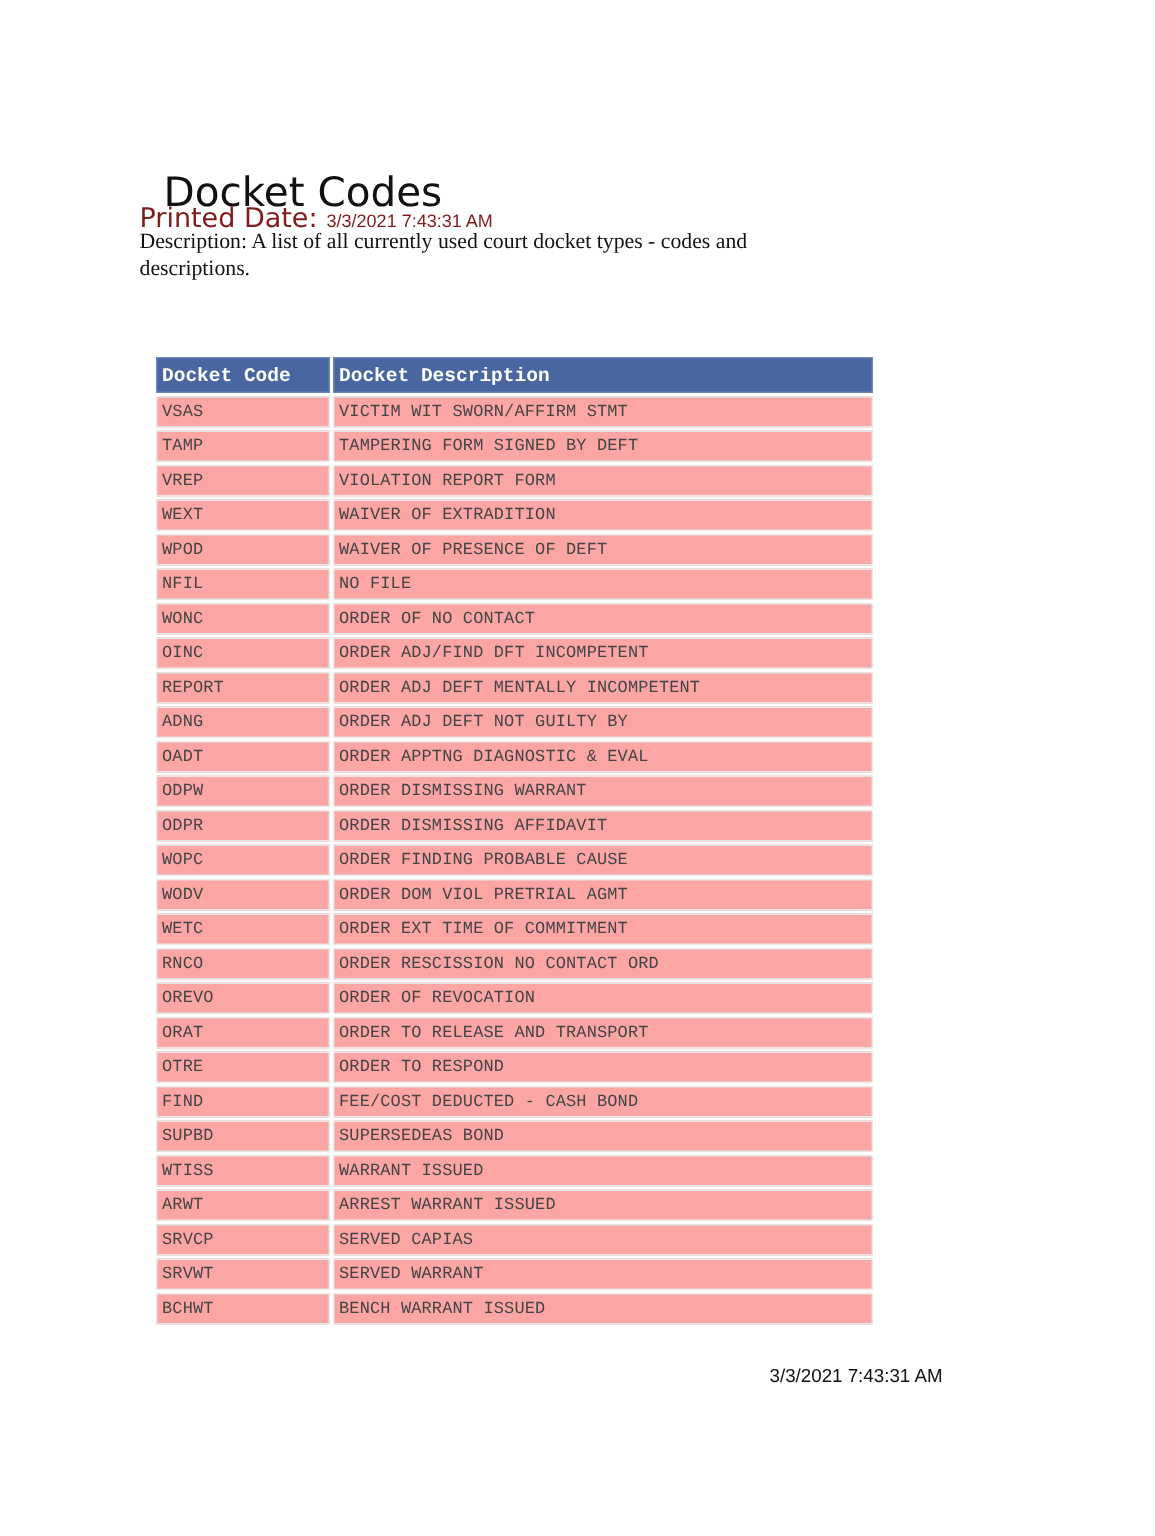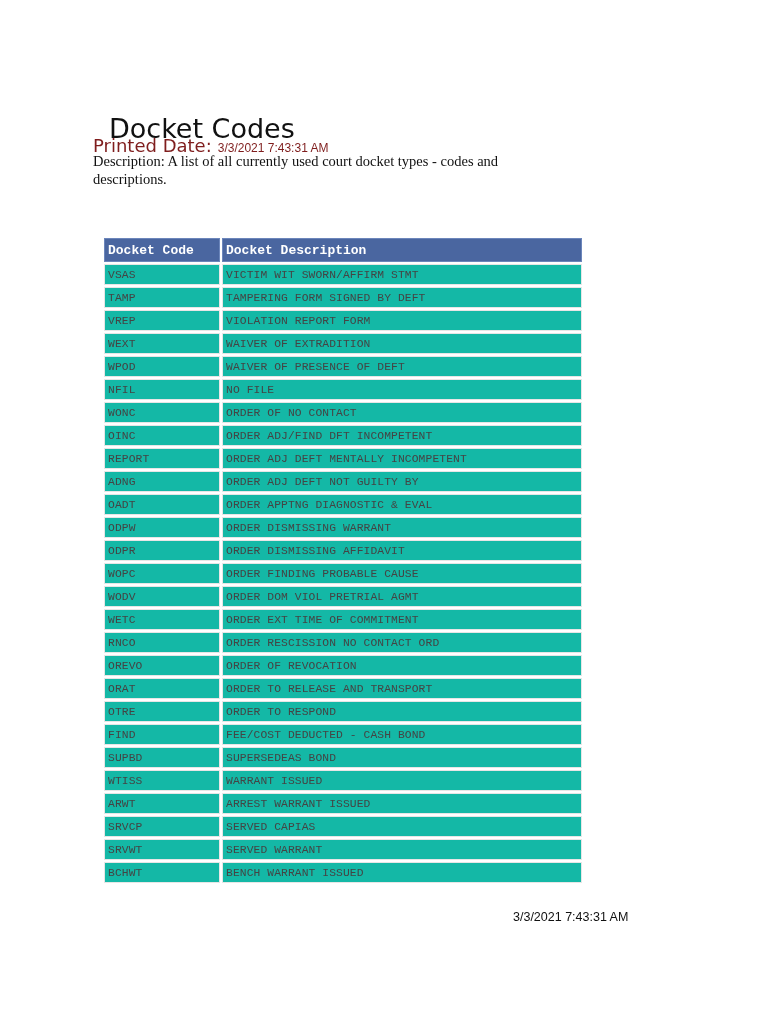--- a/index.html
+++ b/index.html
@@ -3,21 +3,21 @@
   <meta charset="utf-8">
   <style>
     html, body { margin: 0; padding: 0; background: #ffffff; }
     body { width: 770px; height: 1024px; position: relative; overflow: hidden; font-family: "DejaVu Sans", sans-serif; color: #111; }
     .title { position: absolute; left: 93px; top: 96px; font-size: 27px; font-weight: normal; margin: 16px; line-height: 34px; color: #111; }
     .printed { position: absolute; left: 93px; top: 134px; font-size: 18px; line-height: 24px; color: #7f1d1d; }
     .printed .val { font-family: "Liberation Sans", sans-serif; font-size: 12px; margin-left: 6px; }
     .desc { position: absolute; left: 93px; top: 152px; width: 480px; font-family: Liberation Serif, serif; font-size: 14.5px; line-height: 18px; color: #111; }
     table { position: absolute; left: 102px; top: 200px; width: 482px; border-collapse: separate; border-spacing: 2px; font-family: Liberation Mono, monospace; margin-top: 36px; }
     th { background: #4a66a0; color: #fff; text-align: left; font-size: 13px; font-weight: bold; height: 22px; padding: 0 3px; border: 1px solid #6c86bb; }
-    td { font-size: 11.3px; color: #444; height: 19px; padding: 0 3px; border: 1px solid #e6e6e6; background: #14b8a6; letter-spacing: 0.1px; }
+    td { font-size: 11.3px; color: #444; height: 19px; padding: 0 3px; border: 1px solid #e6e6e6; background: #fca5a5; letter-spacing: 0.1px; }
     th.c1, td.c1 { width: 108px; }
     .footer-date { position: absolute; left: 513px; top: 910px; font-family: "Liberation Sans", sans-serif; font-size: 12.5px; color: #111; }
   </style>
 </head>
 <body>
 
 <h1 class="title">Docket Codes</h1>
 <div class="printed">
   <span>Printed Date:</span><span class="val">3/3/2021 7:43:31 AM</span>
 </div>

